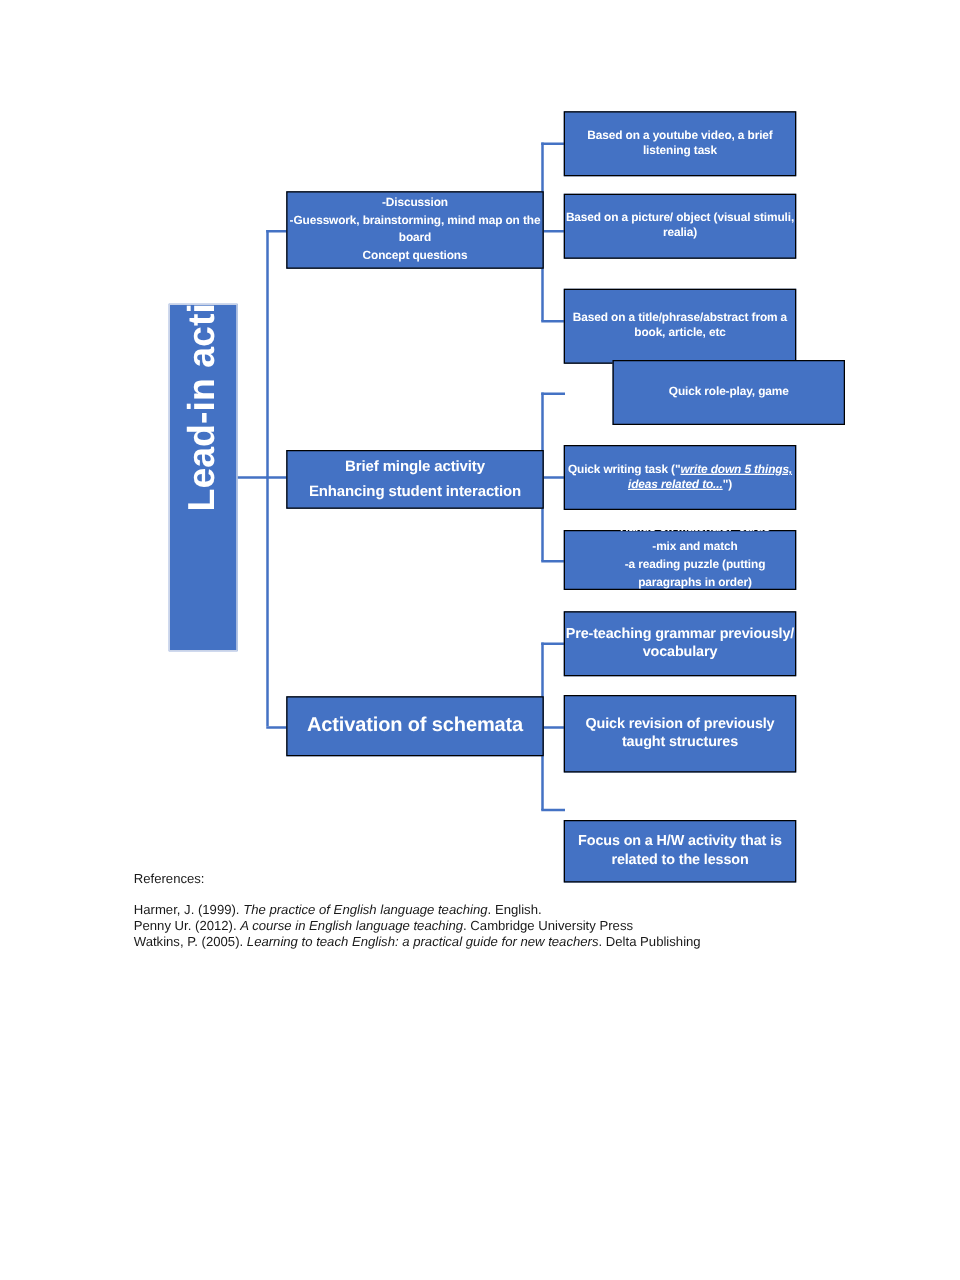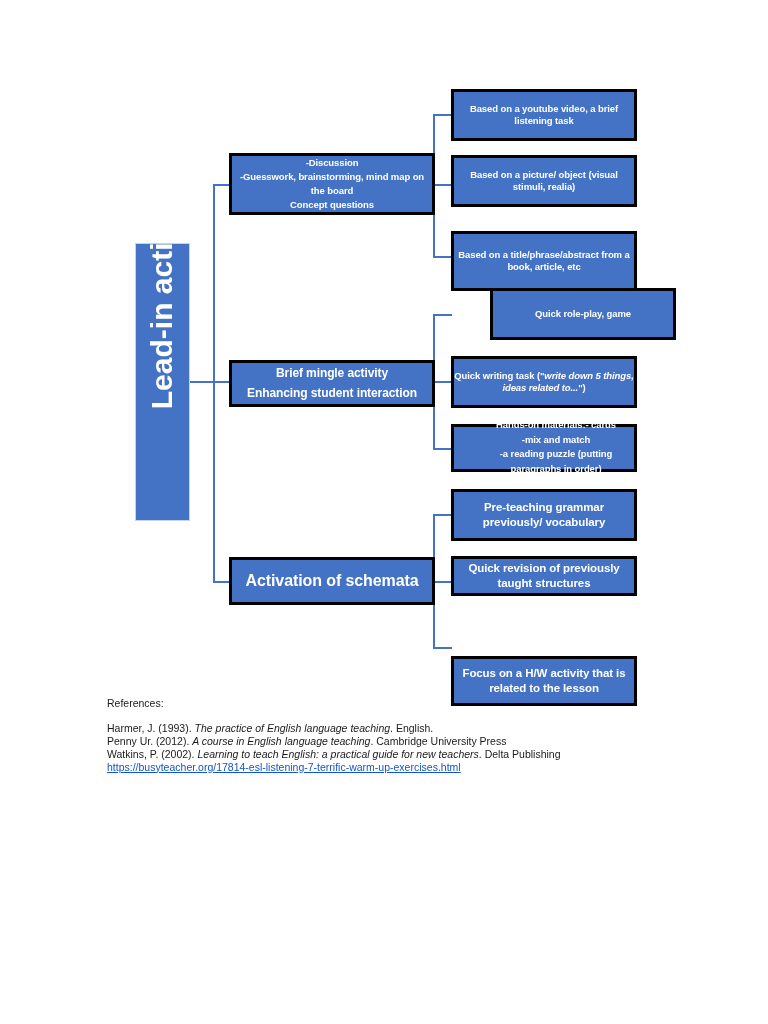--- a/index.html
+++ b/index.html
@@ -17,37 +17,37 @@
   #page {
     position: absolute;
     inset: 0;
     background: #ffffff;
   }
 
   
   .node {
     position: absolute;
     background: #4472C4;
-    border: 3px solid #000000;
+    border: 1px solid #000000;
     box-sizing: border-box;
     color: #ffffff;
     font-weight: bold;
     display: flex;
     align-items: center;
     justify-content: center;
     text-align: center;
     line-height: 1.28;
     letter-spacing: -0.1px;
     z-index: 2;
   }
   .node .txt {
     width: 102%;
     white-space: pre-line;
   }
-  .node .txt i { font-style: italic; }
+  .node .txt i { font-style: italic; text-decoration: underline; }
 
   
   #root-node {
     left: 135px;
     top: 243px;
     width: 55px;
     height: 278px;
     border: 1px solid #C9D3E8;
   }
   #root-node .txt {
@@ -77,21 +77,21 @@
     width: 186px;
     font-size: 9.5px;
   }
   #l2-1 { top: 89px;  height: 52px; }
   #l2-2 { top: 155px; height: 52px; }
   #l2-3 { top: 231px; height: 60px; }
   #l2-4 { top: 288px; height: 52px; margin-left: 39px; }
   #l2-5 { top: 356px; height: 52px; }
   #l2-6 { top: 424px; height: 48px; padding-left: 24px; }
   #l2-7 { top: 489px; height: 52px; font-size: 11.5px; }
-  #l2-8 { top: 556px; height: 40px; font-size: 11.5px; }
+  #l2-8 { top: 556px; height: 62px; font-size: 11.5px; }
   #l2-9 { top: 656px; height: 50px; font-size: 11.5px; }
 
   #l2-6 { align-items: flex-start; }
   #l2-6 .txt {
     margin-top: -9px;
     line-height: 1.55;
   }
 
   
   .line {
@@ -205,20 +205,19 @@
   <div class="node lvl2" id="l2-8">
     <span class="txt">Quick revision of previously taught structures</span>
   </div>
   <div class="node lvl2" id="l2-9">
     <span class="txt">Focus on a H/W activity that is related to the lesson</span>
   </div>
 
   <div id="references">
     <div id="ref-heading">References:</div>
 
-    <div class="ref-line"><span>Harmer, J. (1993). </span><i>The practice of English language teaching</i><span>. English.</span></div>
+    <div class="ref-line"><span>Harmer, J. (1999). </span><i>The practice of English language teaching</i><span>. English.</span></div>
     <div class="ref-line"><span>Penny Ur. (2012). </span><i>A course in English language teaching</i><span>. Cambridge University Press</span></div>
-    <div class="ref-line"><span>Watkins, P. (2002). </span><i>Learning to teach English: a practical guide for new teachers</i><span>. Delta Publishing</span></div>
-
-    <div class="ref-line"><a id="ref-url" href="#">https://busyteacher.org/17814-esl-listening-7-terrific-warm-up-exercises.html</a></div>
+    <div class="ref-line"><span>Watkins, P. (2005). </span><i>Learning to teach English: a practical guide for new teachers</i><span>. Delta Publishing</span></div>
+
   </div>
 
 </div>
 
 </body></html>

